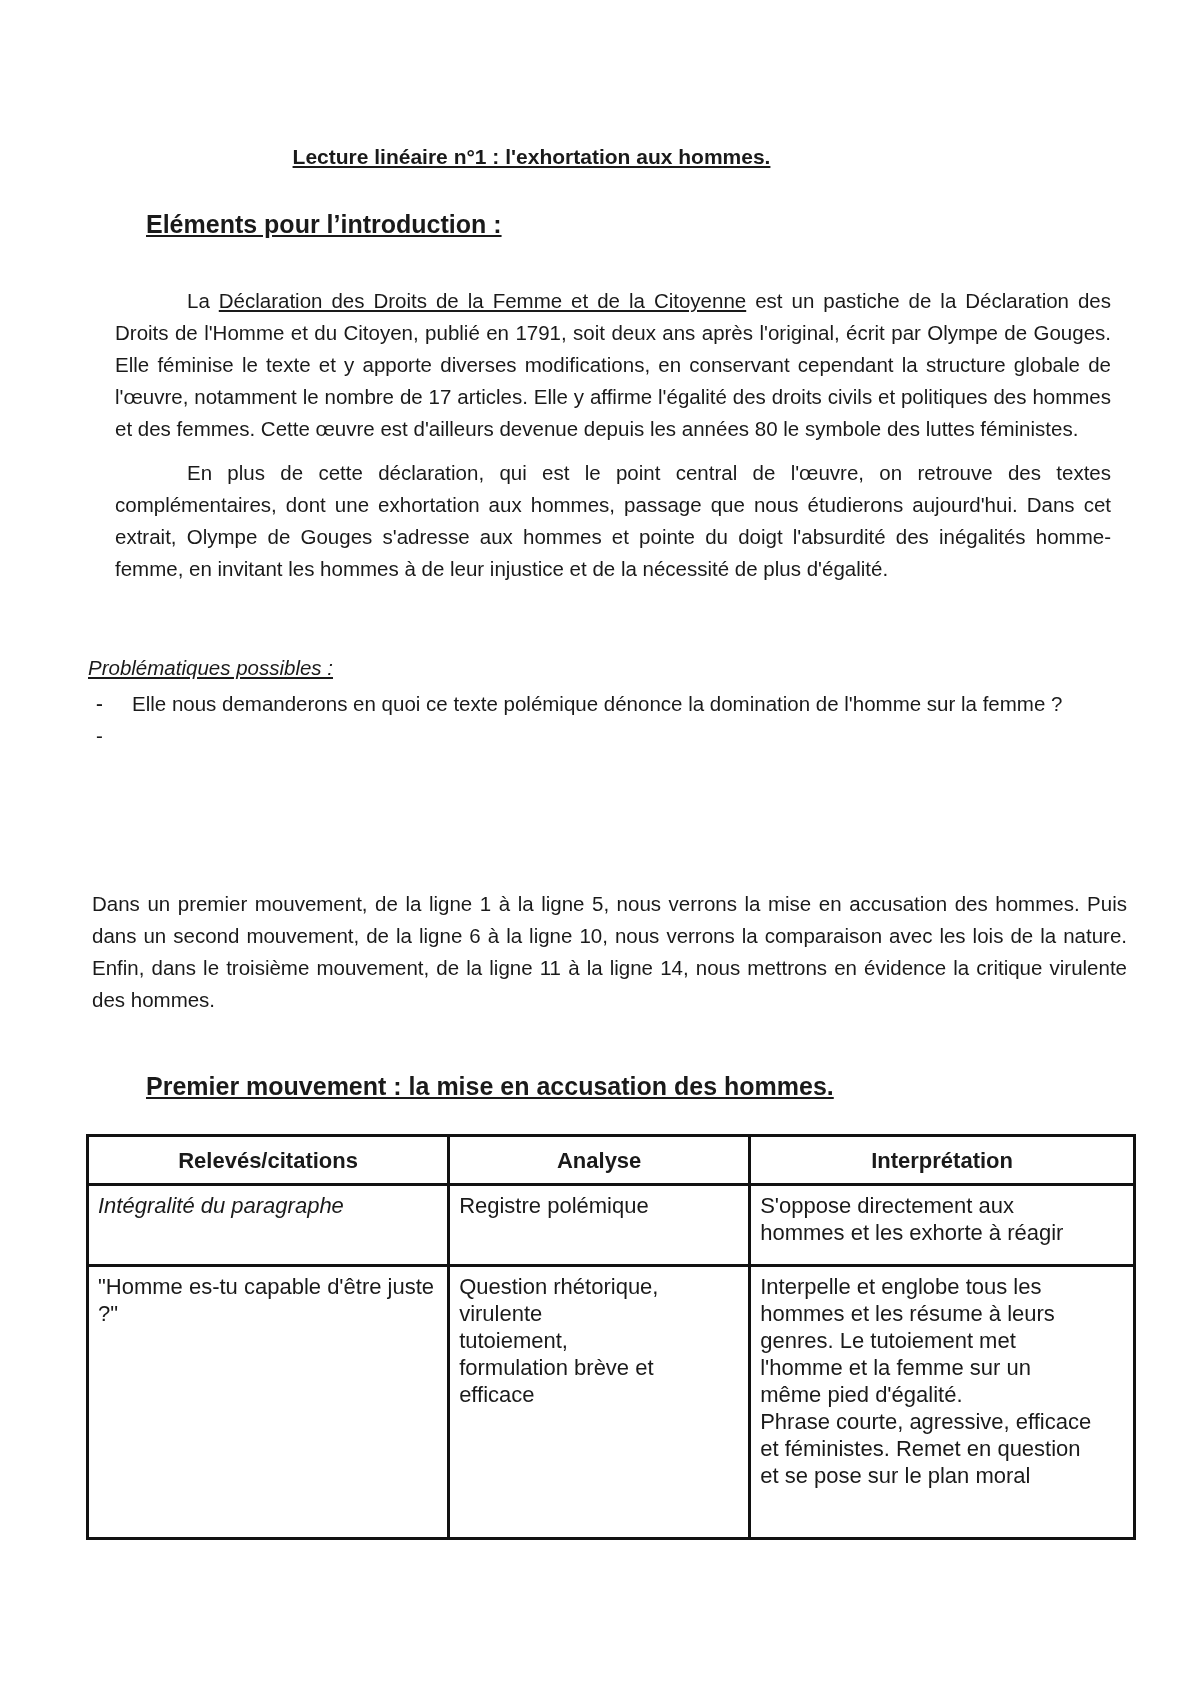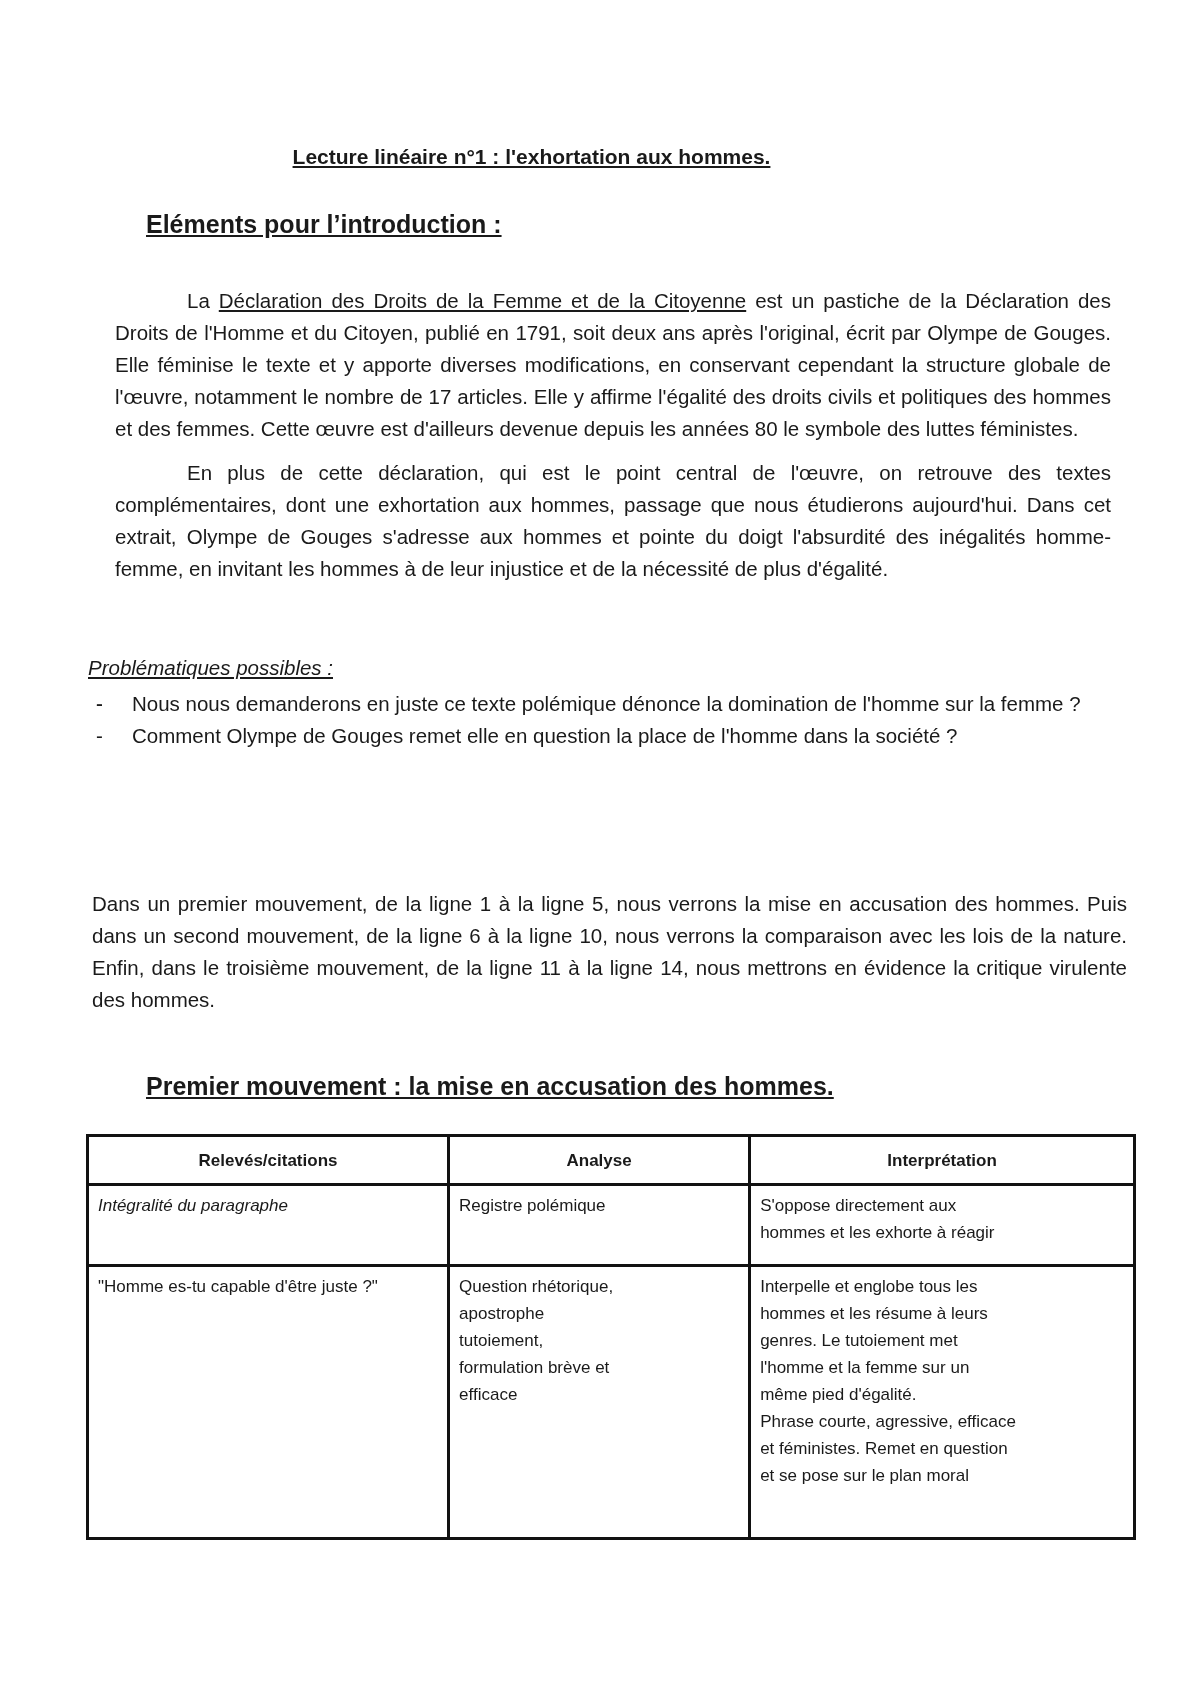--- a/index.html
+++ b/index.html
@@ -29,21 +29,21 @@
   }
   .problem-list {
     left: 88px; width: 1035px; top: 688px; margin: 0; padding: 0; list-style: none;
     font-size: 20.5px; line-height: 32px;
   }
   .problem-list li { position: relative; padding-left: 44px; text-align: justify; }
   .problem-list li .dash { position: absolute; left: 8px; top: 0; }
   .plan { left: 88px; width: 1035px; top: 884px; margin: 4px; }
   table.grid {
     position: absolute; left: 86px; top: 1134px; width: 1050px;
-    border-collapse: collapse; font-size: 17px; line-height: 27px;
+    border-collapse: collapse; font-size: 22px; line-height: 27px;
   }
   table.grid th, table.grid td {
     border: 3px solid #111; vertical-align: top; padding: 6px 9px; text-align: left;
   }
   table.grid th { font-weight: bold; text-align: center; height: 38px; vertical-align: middle; padding: 4px 9px; }
   table.grid col.c1 { width: 362px; }
   table.grid col.c2 { width: 302px; }
   table.grid col.c3 { width: 386px; }
   .row1 td { height: 66px; }
   .row2 td { height: 258px; }
@@ -59,22 +59,22 @@
 
 <div class="abs para intro">
   <p><span>La </span><span class="u">Déclaration des Droits de la Femme et de la Citoyenne</span><span> est un pastiche de la Déclaration des Droits de l'Homme et du Citoyen, publié en 1791, soit deux ans après l'original, écrit par Olympe de Gouges. Elle féminise le texte et y apporte diverses modifications, en conservant cependant la structure globale de l'œuvre, notamment le nombre de 17 articles. Elle y affirme l'égalité des droits civils et politiques des hommes et des femmes. Cette œuvre est d'ailleurs devenue depuis les années 80 le symbole des luttes féministes.</span></p>
   <p>En plus de cette déclaration, qui est le point central de l'œuvre, on retrouve des textes complémentaires, dont une exhortation aux hommes, passage que nous étudierons aujourd'hui. Dans cet extrait, Olympe de Gouges s'adresse aux hommes et pointe du doigt l'absurdité des inégalités homme-femme, en invitant les hommes à de leur injustice et de la nécessité de plus d'égalité.</p>
 </div>
 
 <div class="abs problem-title">Problématiques possibles :</div>
 
 <ul class="abs problem-list">
   <li><span class="dash">-</span></li>
-  <li><span class="dash">-</span><span>Nous nous demanderons en juste ce texte polémique dénonce la domination de l'homme sur la femme ?</span></li>
-  <li><span class="dash">-</span><span>Comment Olympe de Gouges remet elle en question la place de l'homme dans la société ?</span></li>
+  <li><span class="dash">-</span><span>Elle nous demanderons en quoi ce texte polémique dénonce la domination de l'homme sur la femme ?</span></li>
+  <li><span class="dash">-</span></li>
 </ul>
 
 <p class="abs para plan">Dans un premier mouvement, de la ligne 1 à la ligne 5, nous verrons la mise en accusation des hommes. Puis dans un second mouvement, de la ligne 6 à la ligne 10, nous verrons la comparaison avec les lois de la nature. Enfin, dans le troisième mouvement, de la ligne 11 à la ligne 14, nous mettrons en évidence la critique virulente des hommes.</p>
 
 <div class="abs heading h-mvt">Premier mouvement : la mise en accusation des hommes.</div>
 
 <table class="grid">
   <colgroup>
       <col class="c1">
       <col class="c2">
@@ -95,21 +95,21 @@
       </td>
       <td>
         <span class="line">S'oppose directement aux</span>
         <span class="line">hommes et les exhorte à réagir</span>
       </td>
     </tr>
     <tr class="row2">
       <td>"Homme es-tu capable d'être juste ?"</td>
       <td>
         <span class="line">Question rhétorique,</span>
-        <span class="line">apostrophe</span>
+        <span class="line">virulente</span>
         <span class="line">tutoiement,</span>
         <span class="line">formulation brève et</span>
         <span class="line">efficace</span>
       </td>
       <td>
         <span class="line">Interpelle et englobe tous les</span>
         <span class="line">hommes et les résume à leurs</span>
         <span class="line">genres. Le tutoiement met</span>
         <span class="line">l'homme et la femme sur un</span>
         <span class="line">même pied d'égalité.</span>

